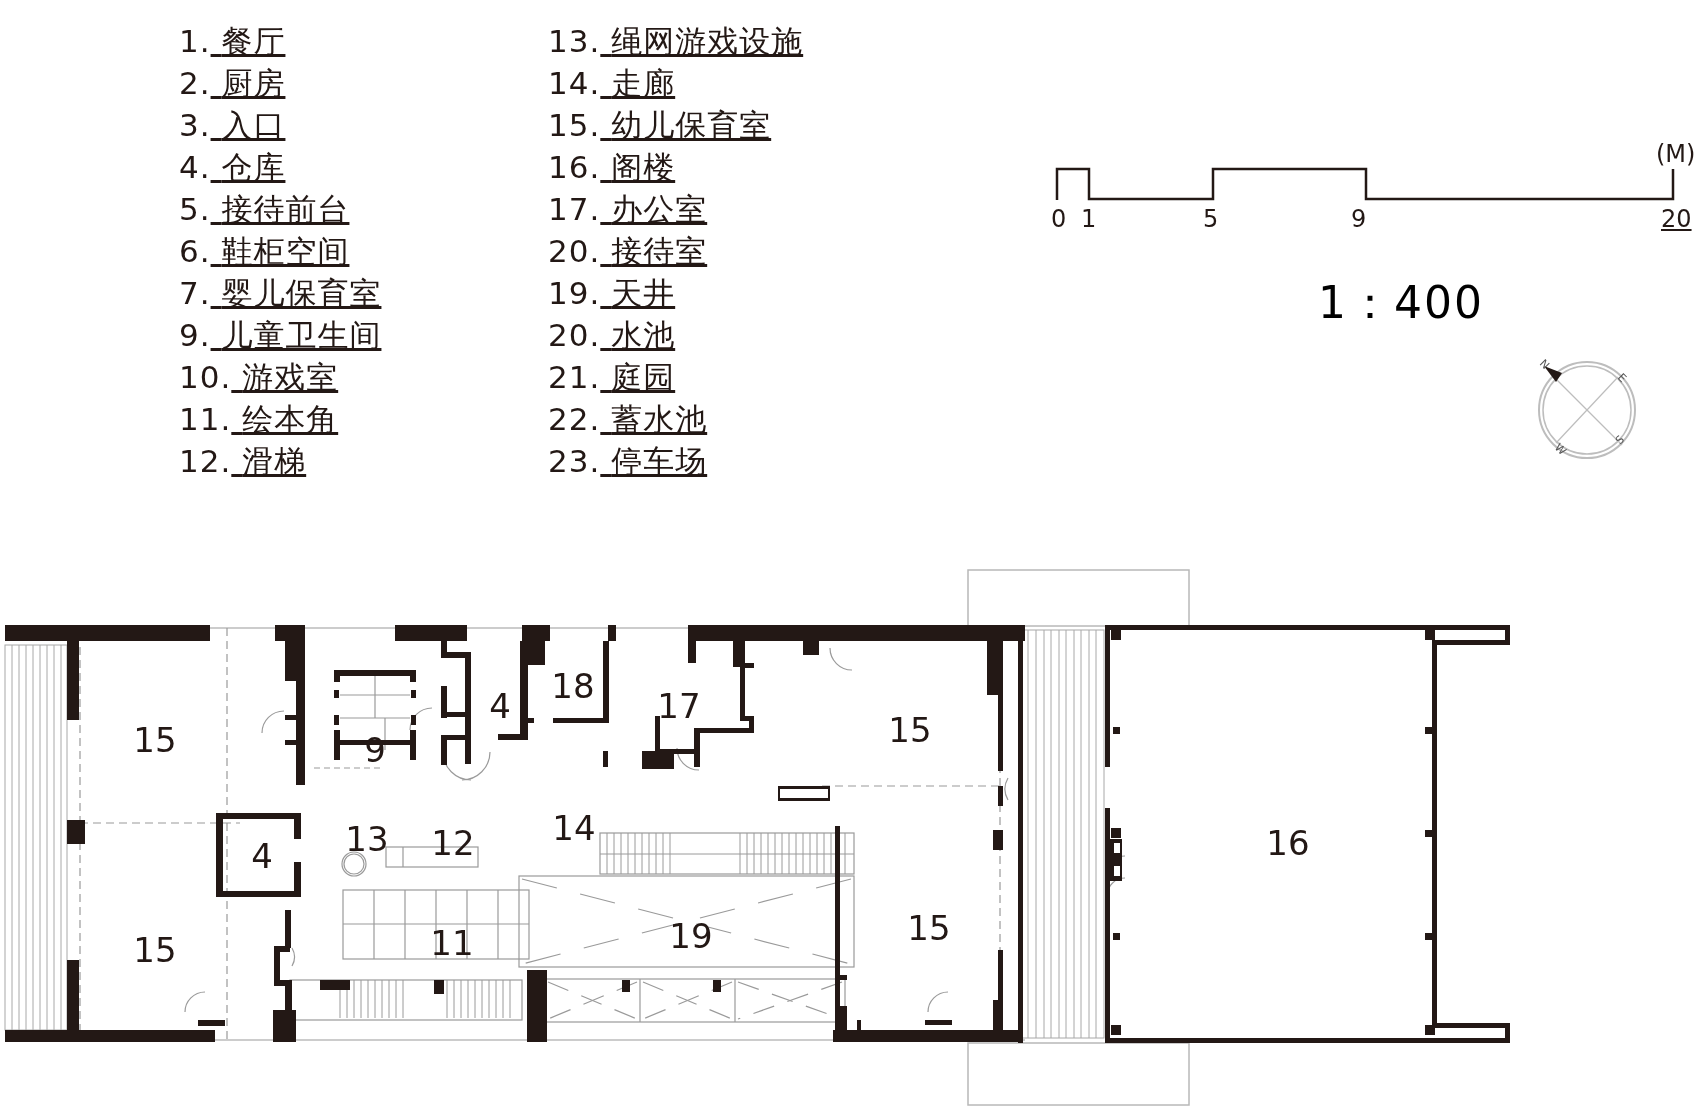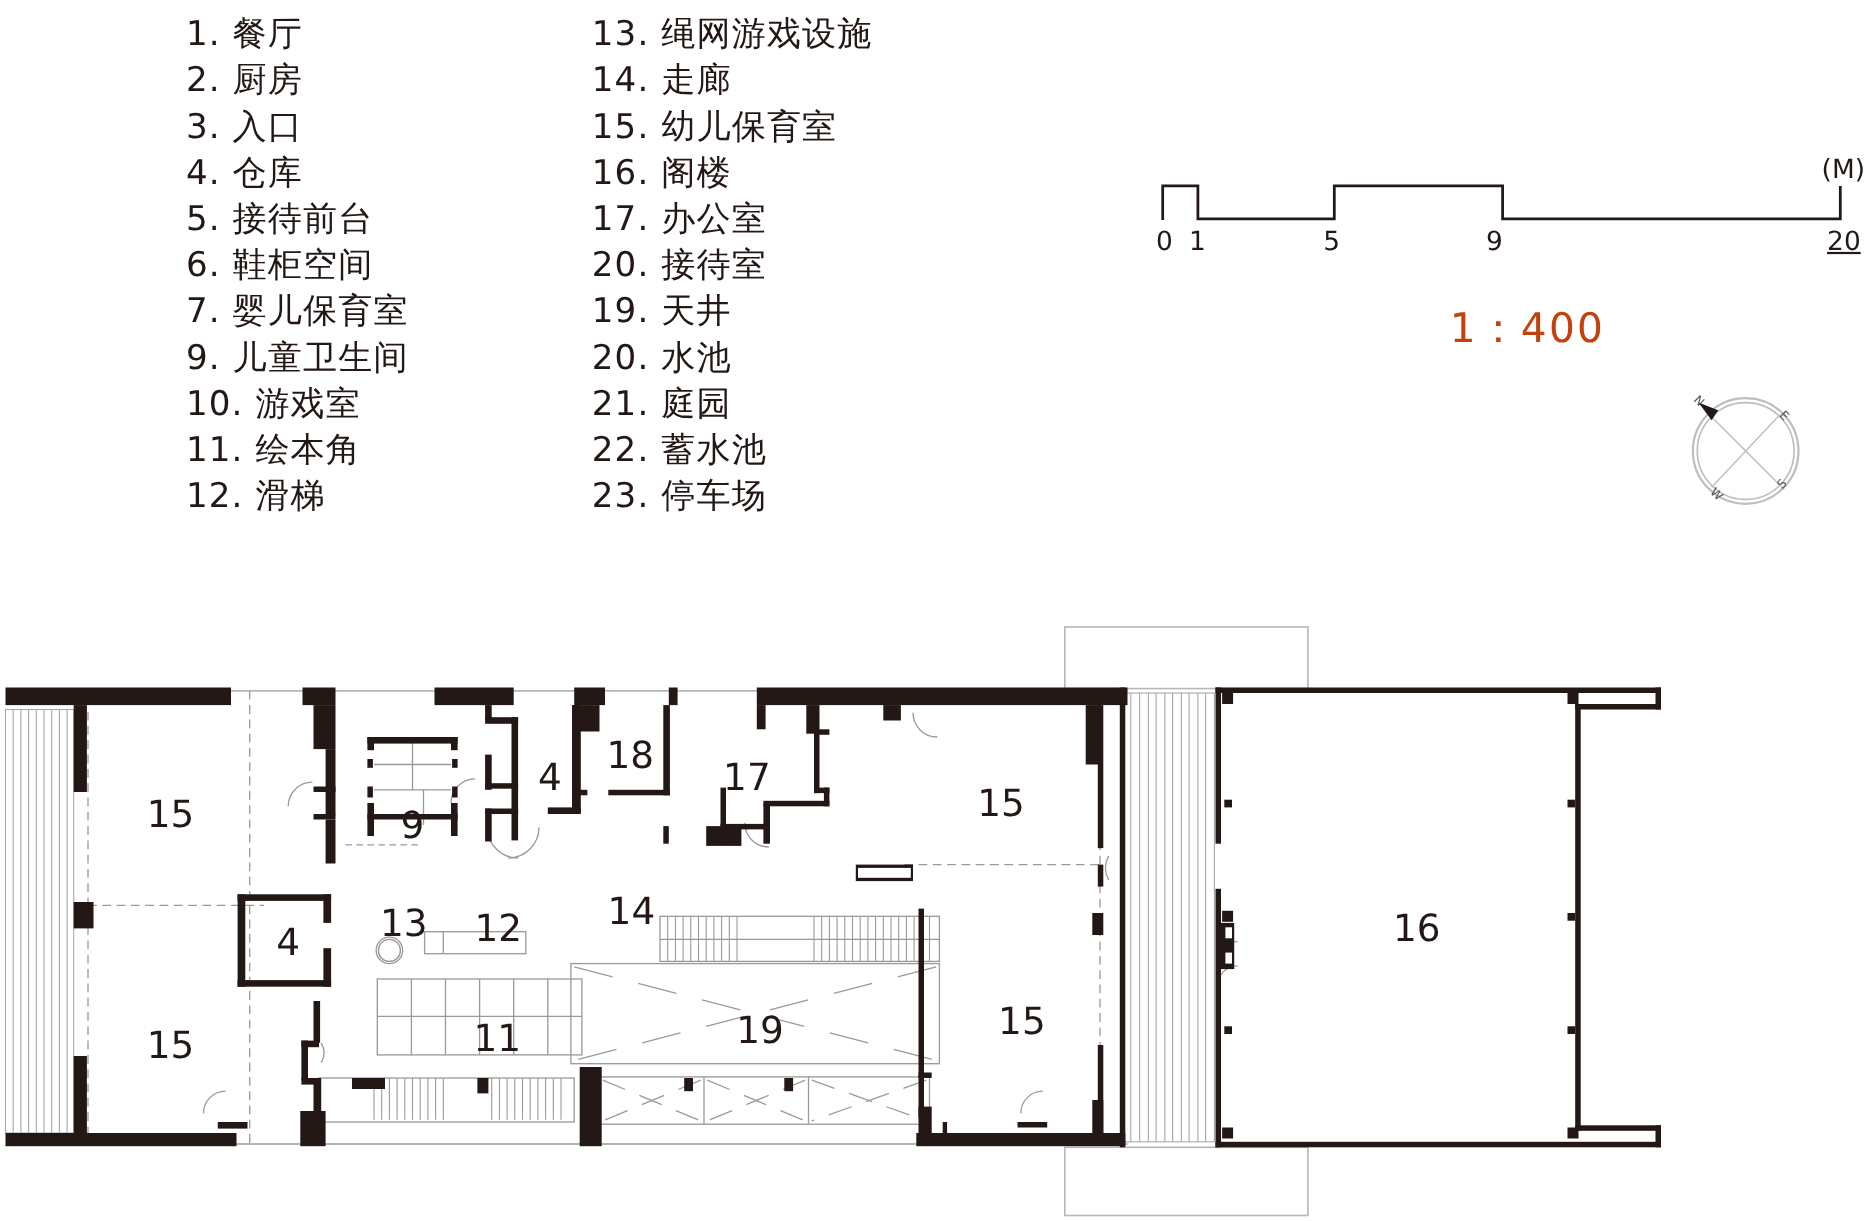--- a/index.html
+++ b/index.html
@@ -1,24 +1,24 @@
 <!DOCTYPE html>
 <html><head>
 <meta charset="utf-8">
 <style>
   html, body { margin:0; padding:0; background:#ffffff; }
   body { width:1700px; height:1110px; position:relative; overflow:hidden;
          font-family:"DejaVu Sans", "Liberation Sans", sans-serif; color:#231815; }
-  .legend { position:absolute; top:4px; margin:6px; padding:0; list-style:none; }
+  .legend { position:absolute; top:4px; margin:16px; padding:0; list-style:none;text-decoration:underline; }
   .legend li { font-size:31px; line-height:42px; height:42px; white-space:nowrap; letter-spacing:1px; }
   .legend .num { display:inline-block; }
   #legend-col-1 { left:163px; }
   #legend-col-2 { left:532px; }
   .scale-text { position:absolute; font-size:24px; color:#231815; }
-  .ratio { position:absolute; left:1318px; top:274px; font-size:37px; color:#c2410c; letter-spacing:2px; }
+  .ratio { position:absolute; left:1318px; top:274px; font-size:44px; color:#000000; letter-spacing:2px; }
   svg#plan { position:absolute; left:0; top:0; }
   .room-label { font-family:"DejaVu Sans", sans-serif; font-size:34px; fill:#231815; text-anchor:middle; }
 </style>
 </head>
 <body>
 
 <ul class="legend" id="legend-col-1">
   <li><span class="num">1.</span> <span>餐厅</span></li>
   <li><span class="num">2.</span> <span>厨房</span></li>
   <li><span class="num">3.</span> <span>入口</span></li>

